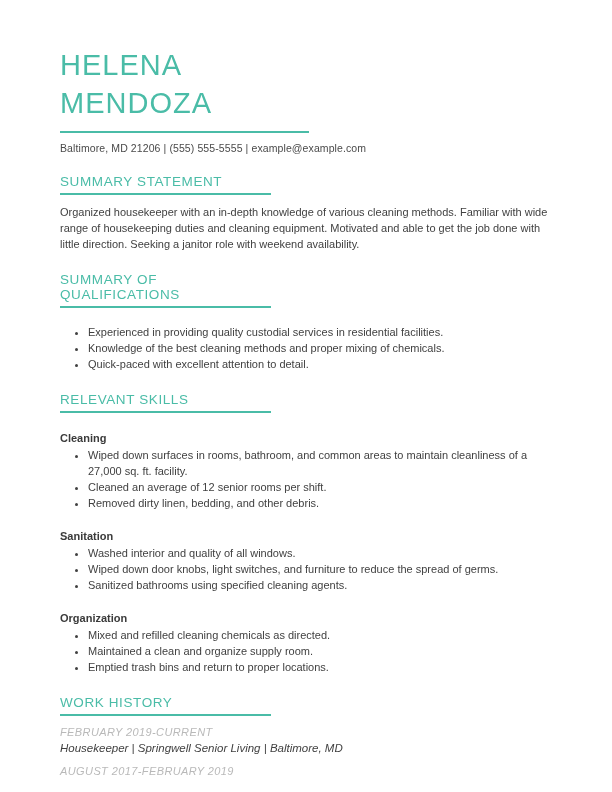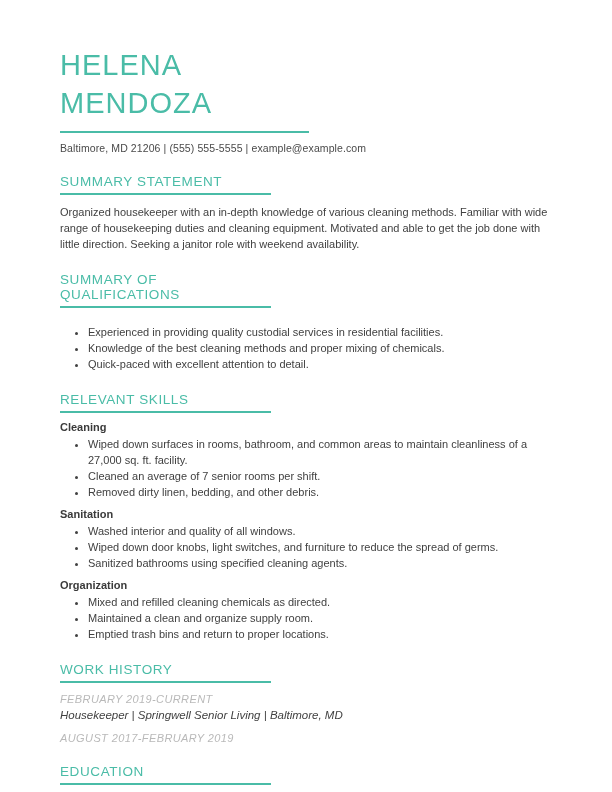--- a/index.html
+++ b/index.html
@@ -60,21 +60,21 @@
     margin-top:16px;
     padding-left:28px;
     list-style:disc;
   }
   ul.bullets li{
     font-size:11px;
     line-height:16px;
     color:var(--text);
   }
   .group-name{
-    margin-top:8px;
+    margin-top:19px;
     font-size:11px;
     font-weight:700;
     color:#3a3a3a;
   }
   .skill-group ul.bullets{margin-top:3px;}
   .job{margin-top:11px;}
   .job:first-of-type{margin-top:10px;}
   .job-dates,.edu-date{
     font-size:11px;
     letter-spacing:.4px;
@@ -116,21 +116,21 @@
     </ul>
   </section>
 
   <section>
     <h2 class="sec-h">RELEVANT SKILLS</h2>
 
     <div class="skill-group">
       <div class="group-name">Cleaning</div>
       <ul class="bullets">
         <li>Wiped down surfaces in rooms, bathroom, and common areas to maintain cleanliness of a 27,000 sq. ft. facility.</li>
-        <li>Cleaned an average of 7 senior rooms per shift.</li>
+        <li>Cleaned an average of 12 senior rooms per shift.</li>
         <li>Removed dirty linen, bedding, and other debris.</li>
       </ul>
     </div>
 
     <div class="skill-group">
       <div class="group-name">Sanitation</div>
       <ul class="bullets">
         <li>Washed interior and quality of all windows.</li>
         <li>Wiped down door knobs, light switches, and furniture to reduce the spread of germs.</li>
         <li>Sanitized bathrooms using specified cleaning agents.</li>

